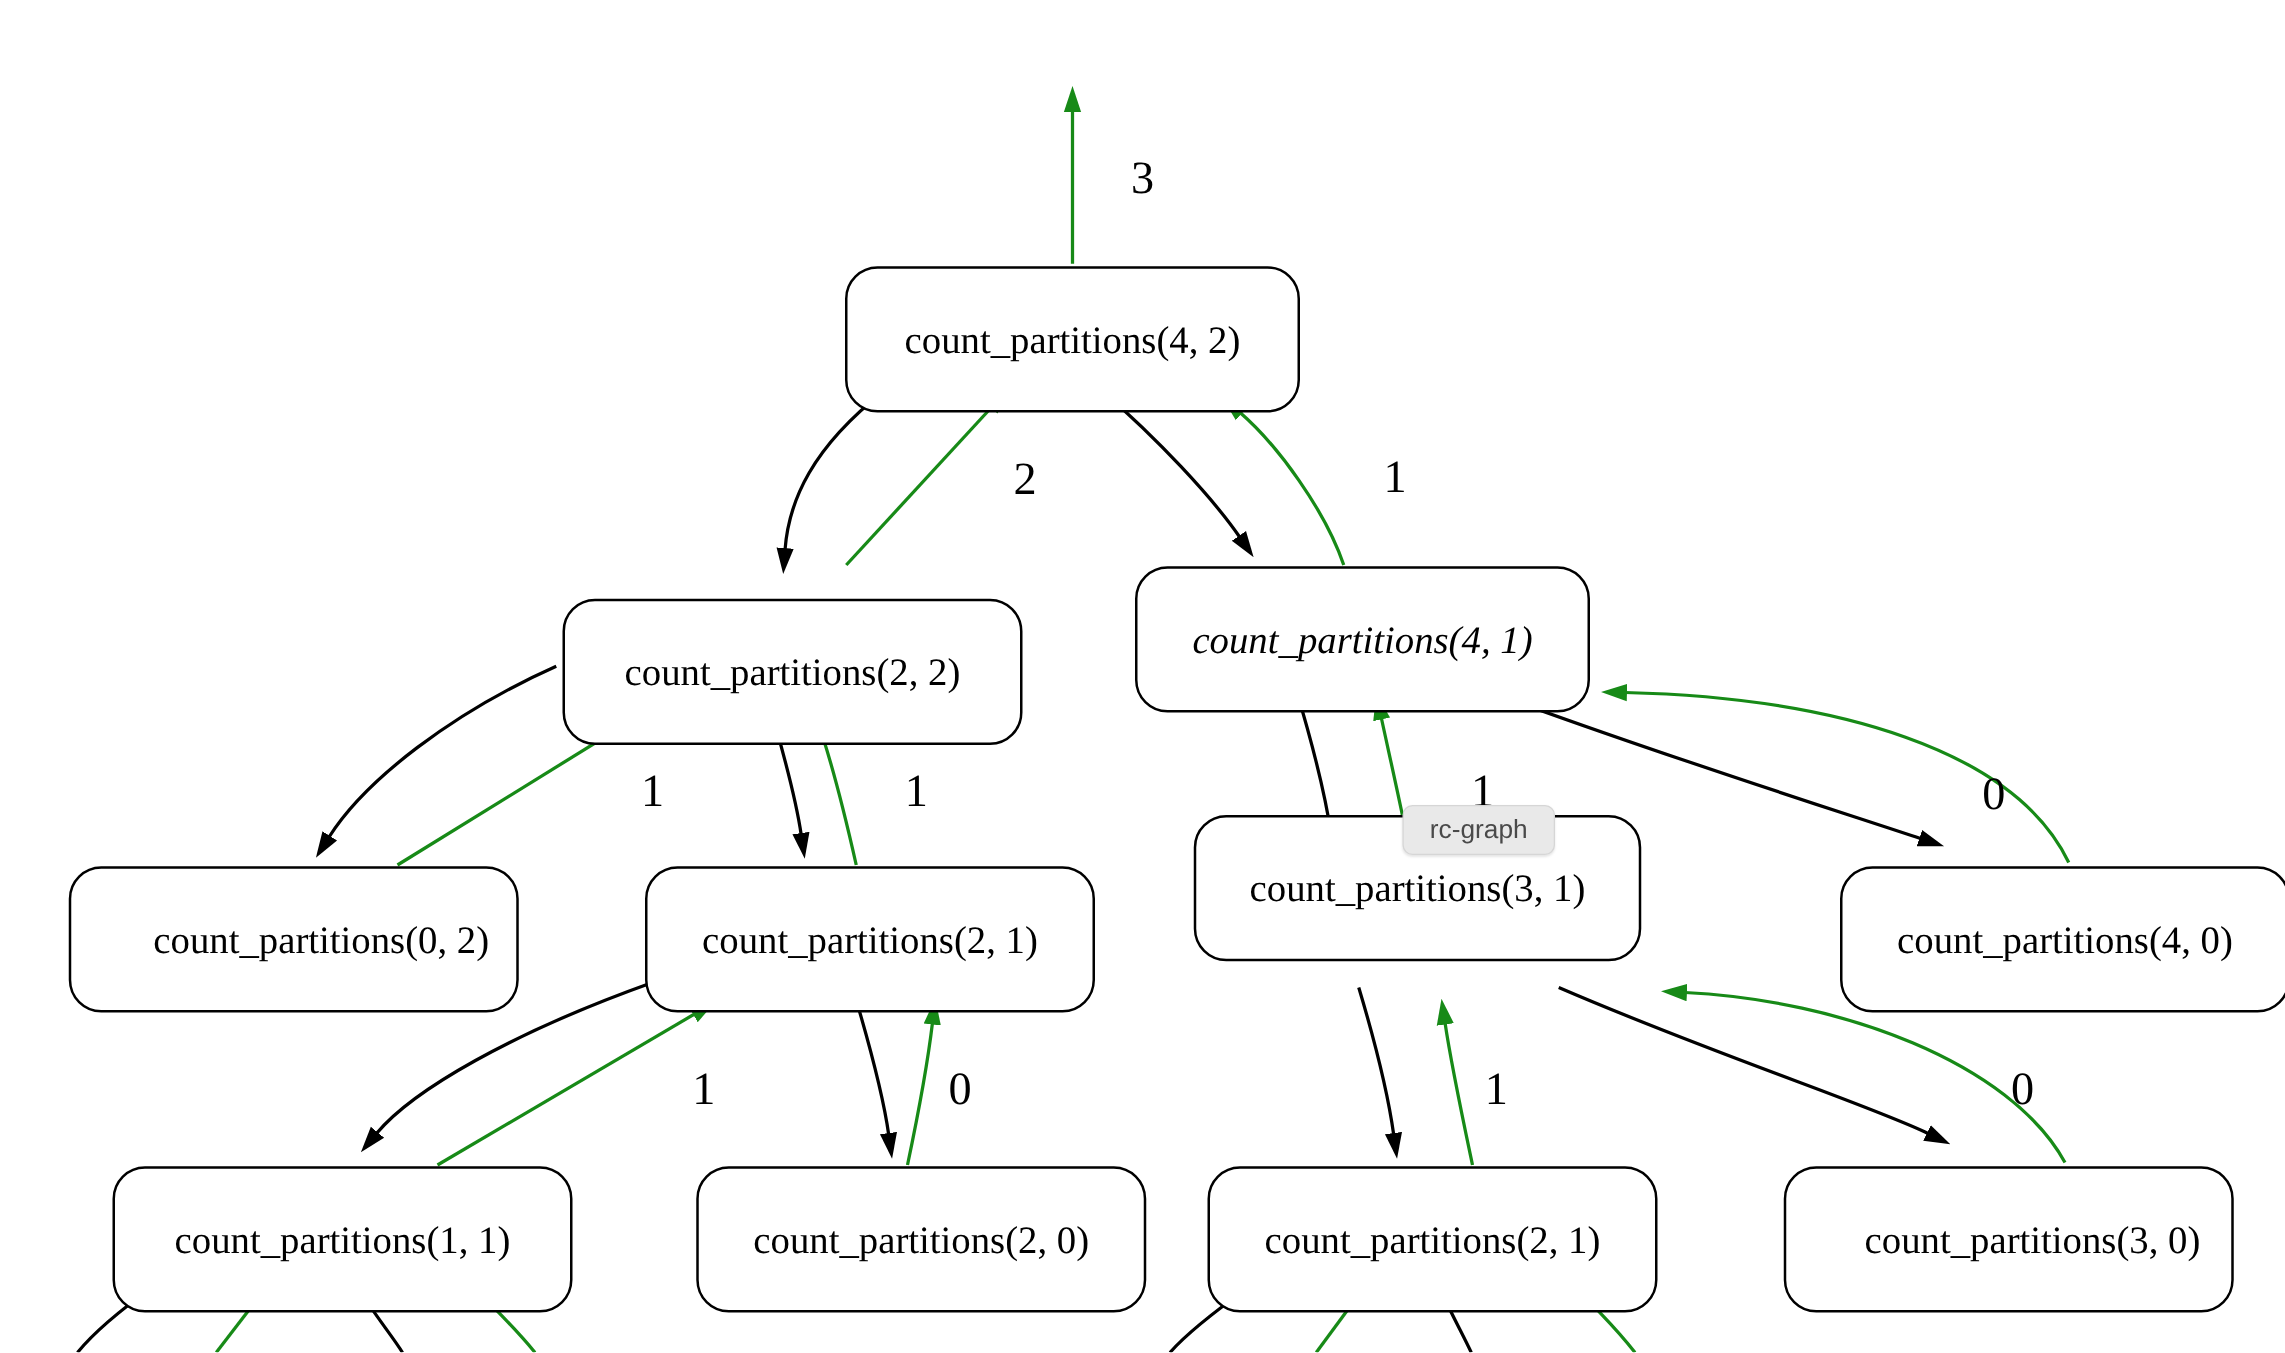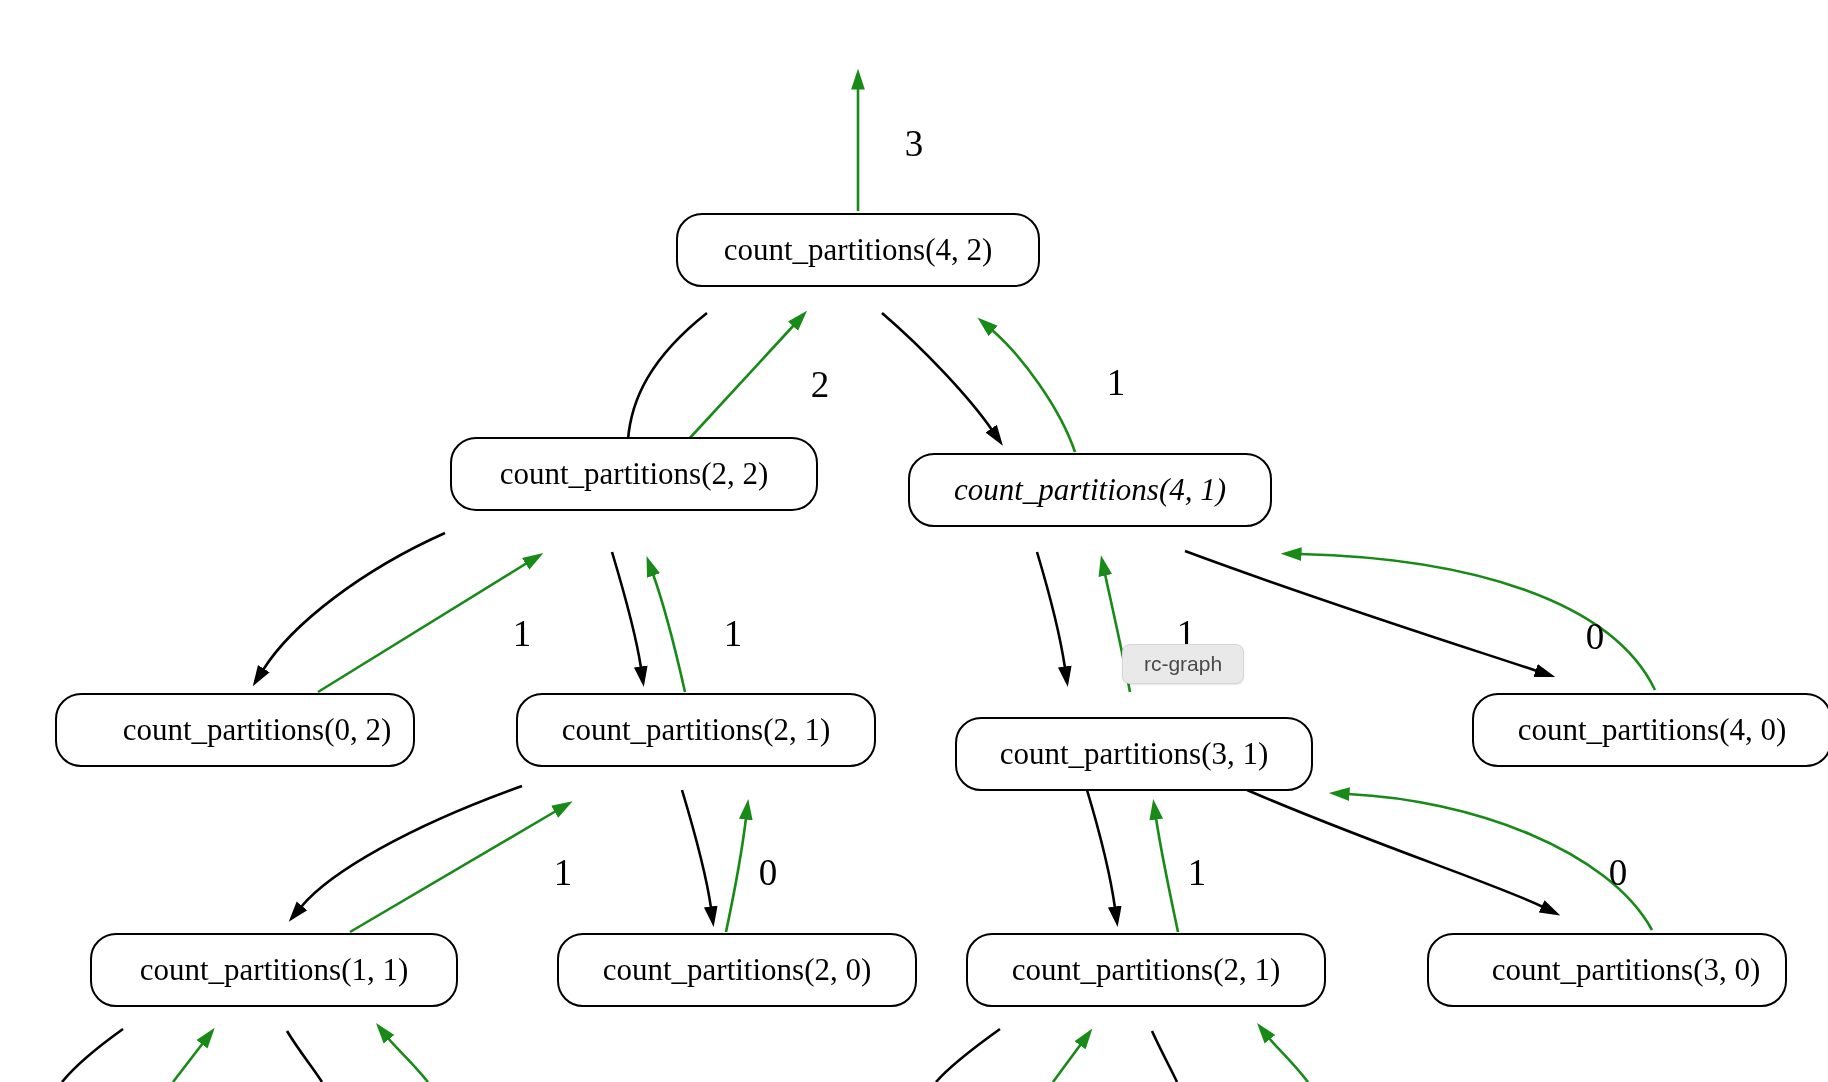--- a/index.html
+++ b/index.html
@@ -13,21 +13,21 @@
   }
   *{box-sizing:border-box;margin:0;padding:0;}
   html,body{width:1828px;height:1082px;background:#ffffff;overflow:hidden;}
   #canvas{position:relative;width:1828px;height:1082px;background:#ffffff;}
   #edges{position:absolute;left:0;top:0;width:1828px;height:1082px;z-index:1;}
   .call-edge{fill:none;stroke:var(--call);stroke-width:2.6;}
   .return-edge{fill:none;stroke:var(--ret);stroke-width:2.6;}
   .mh-call{fill:var(--call);stroke:none;}
   .mh-ret{fill:var(--ret);stroke:none;}
   .node{
-    position:absolute;height:74px;z-index:2;
+    position:absolute;height:117px;z-index:2;
     background:var(--node-fill);
     border:2.5px solid var(--node-border);
     border-radius:26px;
     display:flex;align-items:center;justify-content:center;
     font:31px "Liberation Serif","DejaVu Serif",serif;
     color:#000;white-space:nowrap;
   }
   .elabel{
     position:absolute;z-index:2;transform:translate(-50%,-50%);
     font:37px "Liberation Serif","DejaVu Serif",serif;color:#000;
@@ -86,25 +86,25 @@
     <path class="return-edge" d="M 1178 932 C 1170 894, 1161 852, 1156 818" marker-end="url(#head-ret)"></path>
     <path class="return-edge" d="M 1652 930 C 1608 850, 1472 800, 1348 794" marker-end="url(#head-ret)"></path>
 
     <path class="return-edge" d="M 173 1082 L 203 1043" marker-end="url(#head-ret)"></path>
     <path class="return-edge" d="M 428 1082 C 410 1060, 396 1048, 388 1038" marker-end="url(#head-ret)"></path>
     <path class="return-edge" d="M 1053 1082 L 1081 1044" marker-end="url(#head-ret)"></path>
     <path class="return-edge" d="M 1308 1082 C 1291 1060, 1277 1048, 1269 1038" marker-end="url(#head-ret)"></path>
   </svg>
 
   <div class="node" style="left:676px;top:213px;width:364px;">count_partitions(4, 2)</div>
-  <div class="node" style="left:450px;top:437px;width:368px;">count_partitions(2, 2)</div>
+  <div class="node" style="left:450px;top:479px;width:368px;">count_partitions(2, 2)</div>
   <div class="node" style="left:908px;top:453px;width:364px;font-style:italic;">count_partitions(4, 1)</div>
   <div class="node" style="left:55px;top:693px;width:360px;padding-left:44px;">count_partitions(0, 2)</div>
   <div class="node" style="left:516px;top:693px;width:360px;">count_partitions(2, 1)</div>
-  <div class="node" style="left:955px;top:717px;width:358px;">count_partitions(3, 1)</div>
+  <div class="node" style="left:955px;top:652px;width:358px;">count_partitions(3, 1)</div>
   <div class="node" style="left:1472px;top:693px;width:360px;">count_partitions(4, 0)</div>
   <div class="node" style="left:90px;top:933px;width:368px;">count_partitions(1, 1)</div>
   <div class="node" style="left:557px;top:933px;width:360px;">count_partitions(2, 0)</div>
   <div class="node" style="left:966px;top:933px;width:360px;">count_partitions(2, 1)</div>
   <div class="node" style="left:1427px;top:933px;width:360px;padding-left:38px;">count_partitions(3, 0)</div>
 
   <div class="elabel" style="left:914px;top:143px;">3</div>
   <div class="elabel" style="left:820px;top:384px;">2</div>
   <div class="elabel" style="left:1116px;top:382px;">1</div>
   <div class="elabel" style="left:522px;top:633px;">1</div>

